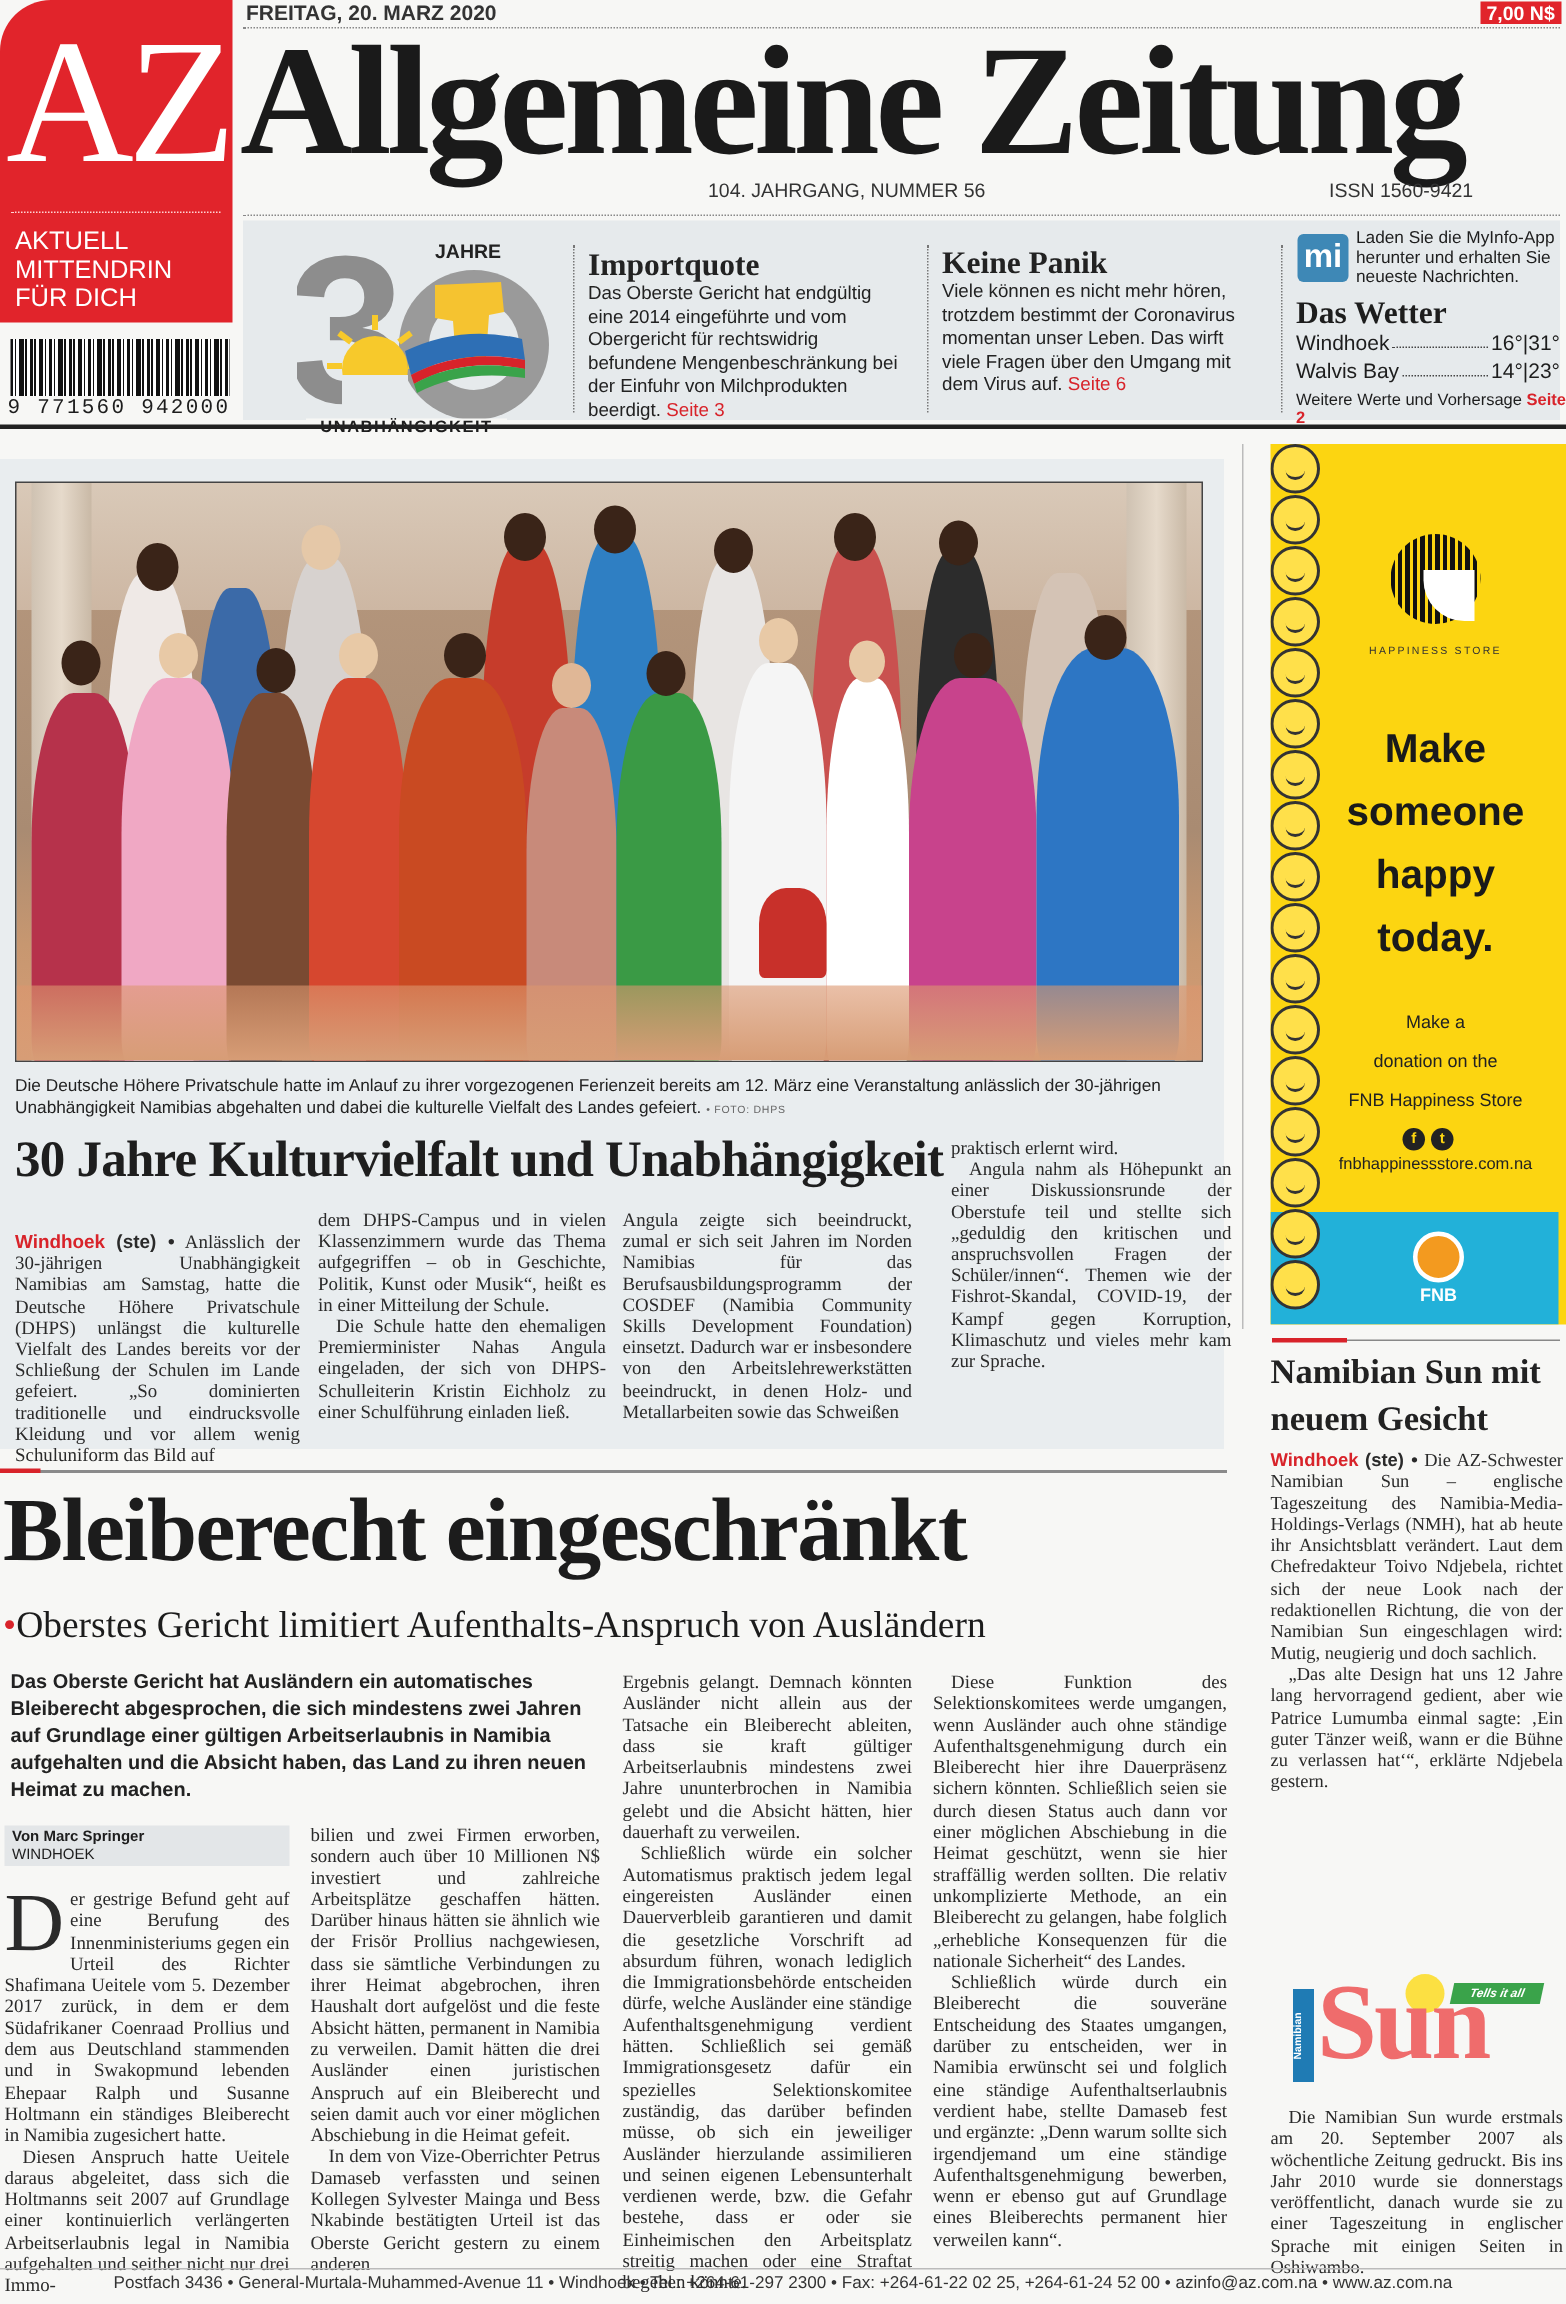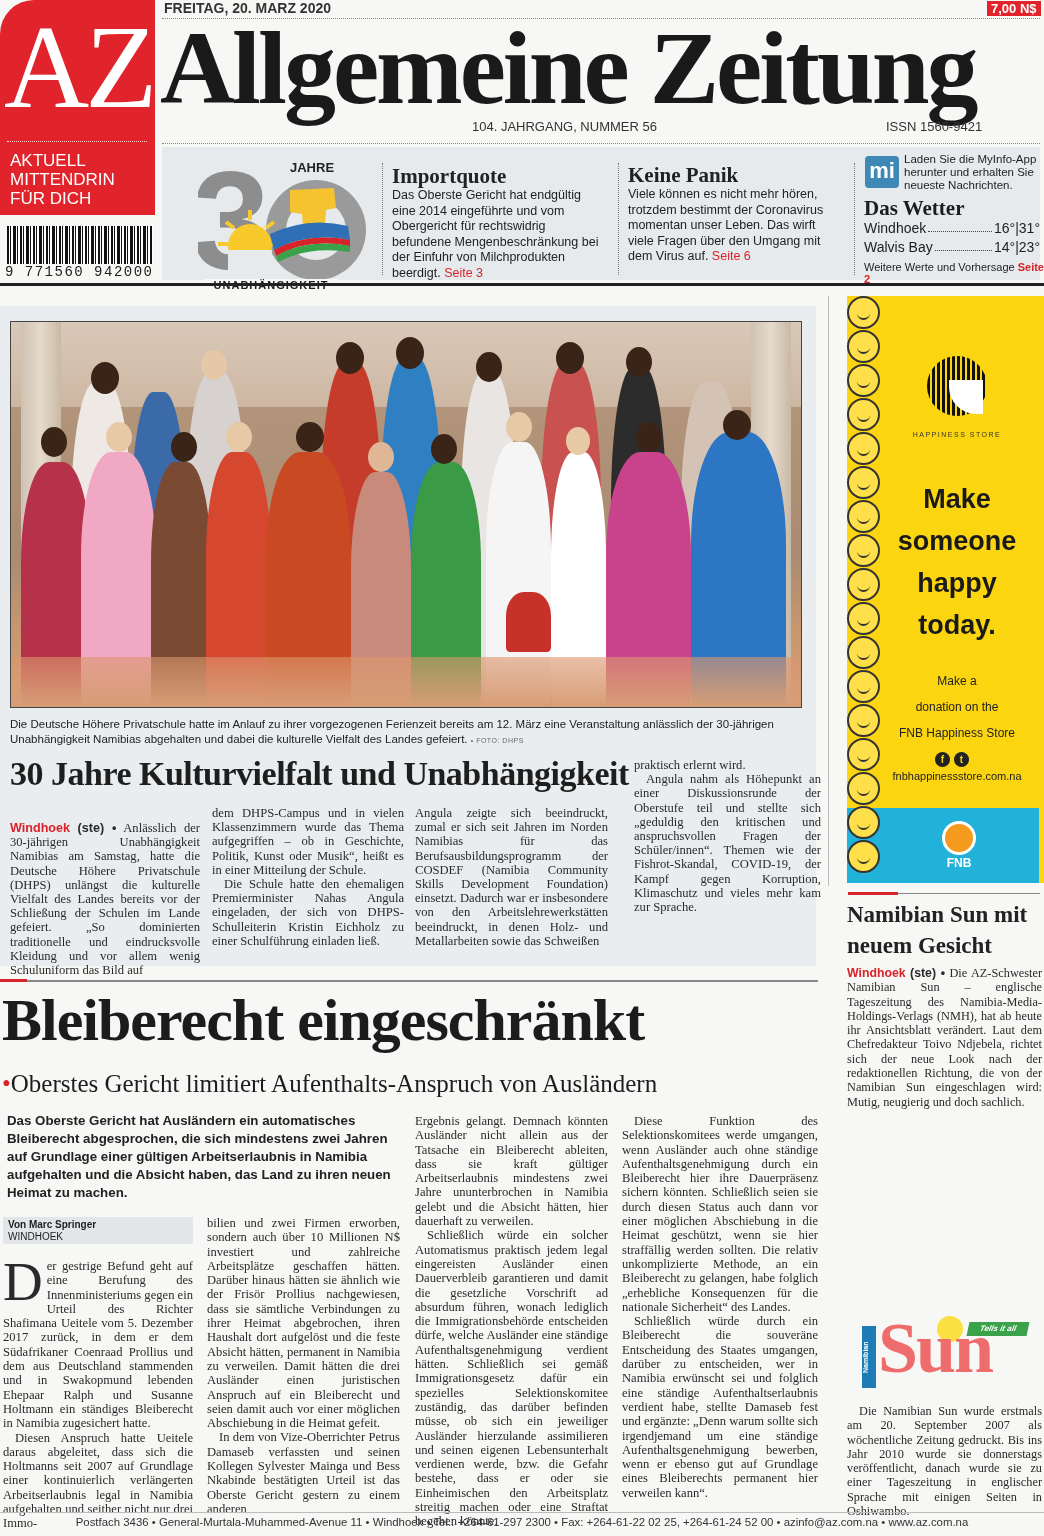--- a/index.html
+++ b/index.html
@@ -312,20 +312,21 @@
   <div id="ad-url">fnbhappinessstore.com.na</div>
   <div id="fnb-circle"></div>
   <div id="fnb-label">FNB</div>
 </div>
 
 <div class="abs" id="side-rule"></div>
 <div class="abs" id="side-rule-red"></div>
 <div class="abs serif" id="side-h">Namibian Sun mit neuem Gesicht</div>
 <div class="abs col" id="side-body">
   <p class="first"><span class="dateline">Windhoek</span> <span class="author">(ste) •</span> <span>Die AZ-Schwester Namibian Sun – englische Tageszeitung des Namibia-Media-Holdings-Verlags (NMH), hat ab heute ihr Ansichtsblatt verändert. Laut dem Chefredakteur Toivo Ndjebela, richtet sich der neue Look nach der redaktionellen Richtung, die von der Namibian Sun eingeschlagen wird: Mutig, neugierig und doch sachlich.</span></p>
+  <p>„Das alte Design hat uns 12 Jahre lang hervorragend gedient, aber wie Patrice Lumumba einmal sagte: ‚Ein guter Tänzer weiß, wann er die Bühne zu verlassen hat‘“, erklärte Ndjebela gestern.</p>
 </div>
 <div class="abs" id="sun-logo">
   <div id="sun-ray"></div>
   <div id="sun-vert">Namibian</div>
   <div id="sun-word" class="serif">Sun</div>
   <div id="sun-tag">Tells it all</div>
 </div>
 <div class="abs col" id="side-body2">
   <p>Die Namibian Sun wurde erstmals am 20. September 2007 als wöchentliche Zeitung gedruckt. Bis ins Jahr 2010 wurde sie donnerstags veröffentlicht, danach wurde sie zu einer Tageszeitung in englischer Sprache mit einigen Seiten in Oshiwambo.</p>
 </div>

